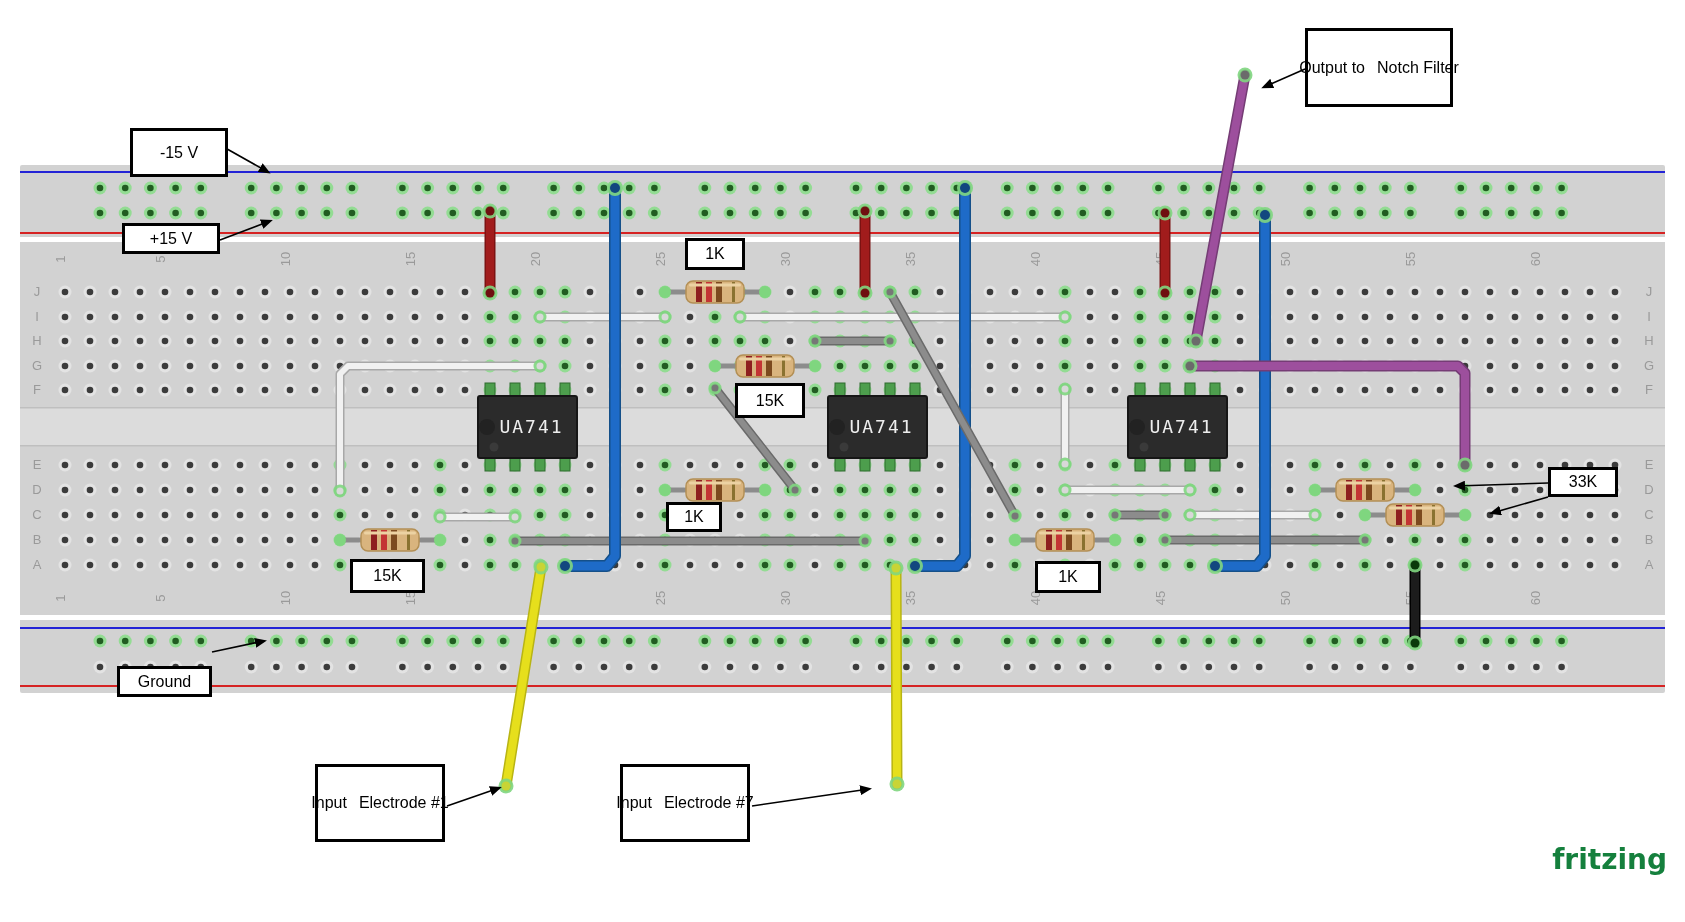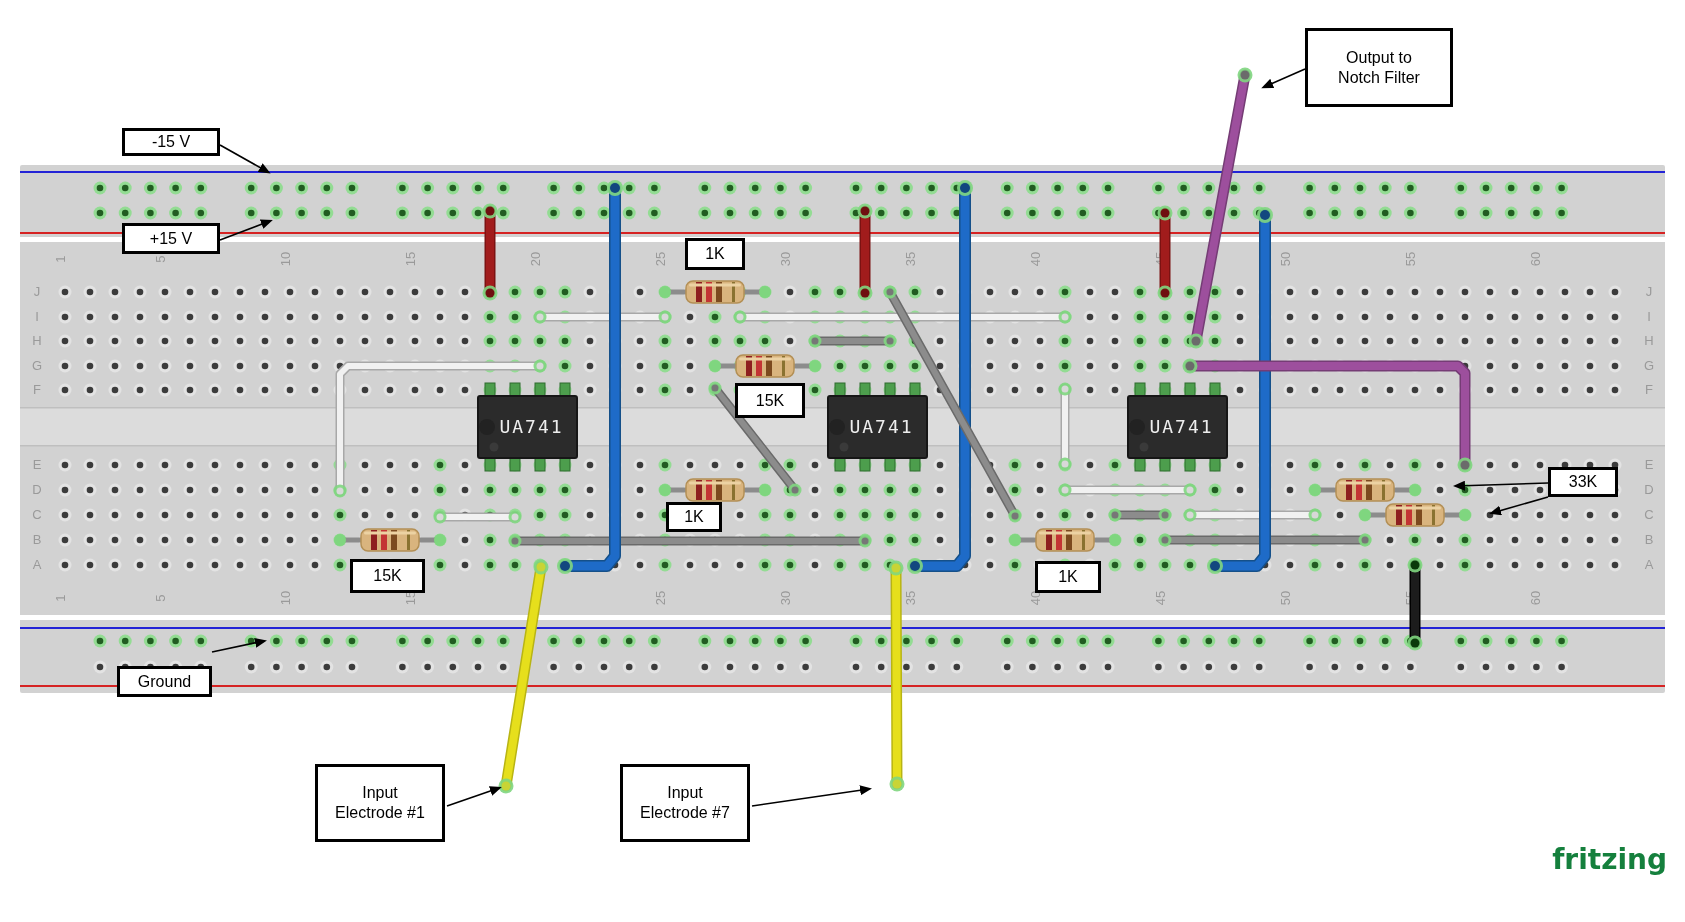--- a/index.html
+++ b/index.html
@@ -1,20 +1,20 @@
 <!DOCTYPE html>
 <html><head>
 <meta charset="utf-8">
 <style>
   html,body{margin:0;padding:0;background:#ffffff;}
   #stage{position:relative;width:1685px;height:922px;overflow:hidden;background:#ffffff;
          font-family:"Liberation Sans", sans-serif;}
   #board-svg{position:absolute;left:0;top:0;}
   .callout{position:absolute;border:3px solid #000;background:#fff;color:#000;
-           display:flex;flex-direction:column;align-items:center;justify-content:center;
+           display:flex;flex-direction:row;align-items:center;justify-content:center;
            font-size:16px;line-height:1.25;text-align:center;box-sizing:border-box;
            font-family:"Liberation Sans", sans-serif; z-index:5;}
   .callout .ln{white-space:nowrap;padding:0 6px;}
   #logo{position:absolute;right:18px;bottom:46px;font-family:"DejaVu Sans", sans-serif;
         font-weight:bold;font-size:28px;color:#15803d;letter-spacing:0px;z-index:4;}
 </style>
 </head>
 <body>
 
 <div id="stage">
@@ -2018,21 +2018,21 @@
         <line x1="220" y1="240" x2="270" y2="221" stroke="#000" stroke-width="1.6" marker-end="url(#ah)"></line>
         <line x1="1305" y1="69" x2="1264" y2="87" stroke="#000" stroke-width="1.6" marker-end="url(#ah)"></line>
         <line x1="1548" y1="483" x2="1456" y2="486" stroke="#000" stroke-width="1.6" marker-end="url(#ah)"></line>
         <line x1="1548" y1="497" x2="1492" y2="513" stroke="#000" stroke-width="1.6" marker-end="url(#ah)"></line>
         <line x1="212" y1="652" x2="264" y2="641" stroke="#000" stroke-width="1.6" marker-end="url(#ah)"></line>
         <line x1="447" y1="806" x2="499" y2="788" stroke="#000" stroke-width="1.6" marker-end="url(#ah)"></line>
         <line x1="752" y1="806" x2="869" y2="789" stroke="#000" stroke-width="1.6" marker-end="url(#ah)"></line>
       </g>
   </svg>
   <div id="callouts">
-      <div class="callout" style="left: 122px; top: 128px; width: 98px; height: 28px;">
+      <div class="callout" style="left: 130px; top: 128px; width: 98px; height: 49px;">
         <div class="ln">-15 V</div>
       </div>
       <div class="callout" style="left: 122px; top: 223px; width: 98px; height: 31px; text-align: center;">
         <div class="ln">+15 V</div>
       </div>
       <div class="callout" style="left: 1305px; top: 28px; width: 148px; height: 79px;">
         <div class="ln">Output to</div>
         <div class="ln">Notch Filter</div>
       </div>
       <div class="callout" style="left: 685px; top: 238px; width: 60px; height: 32px;">

